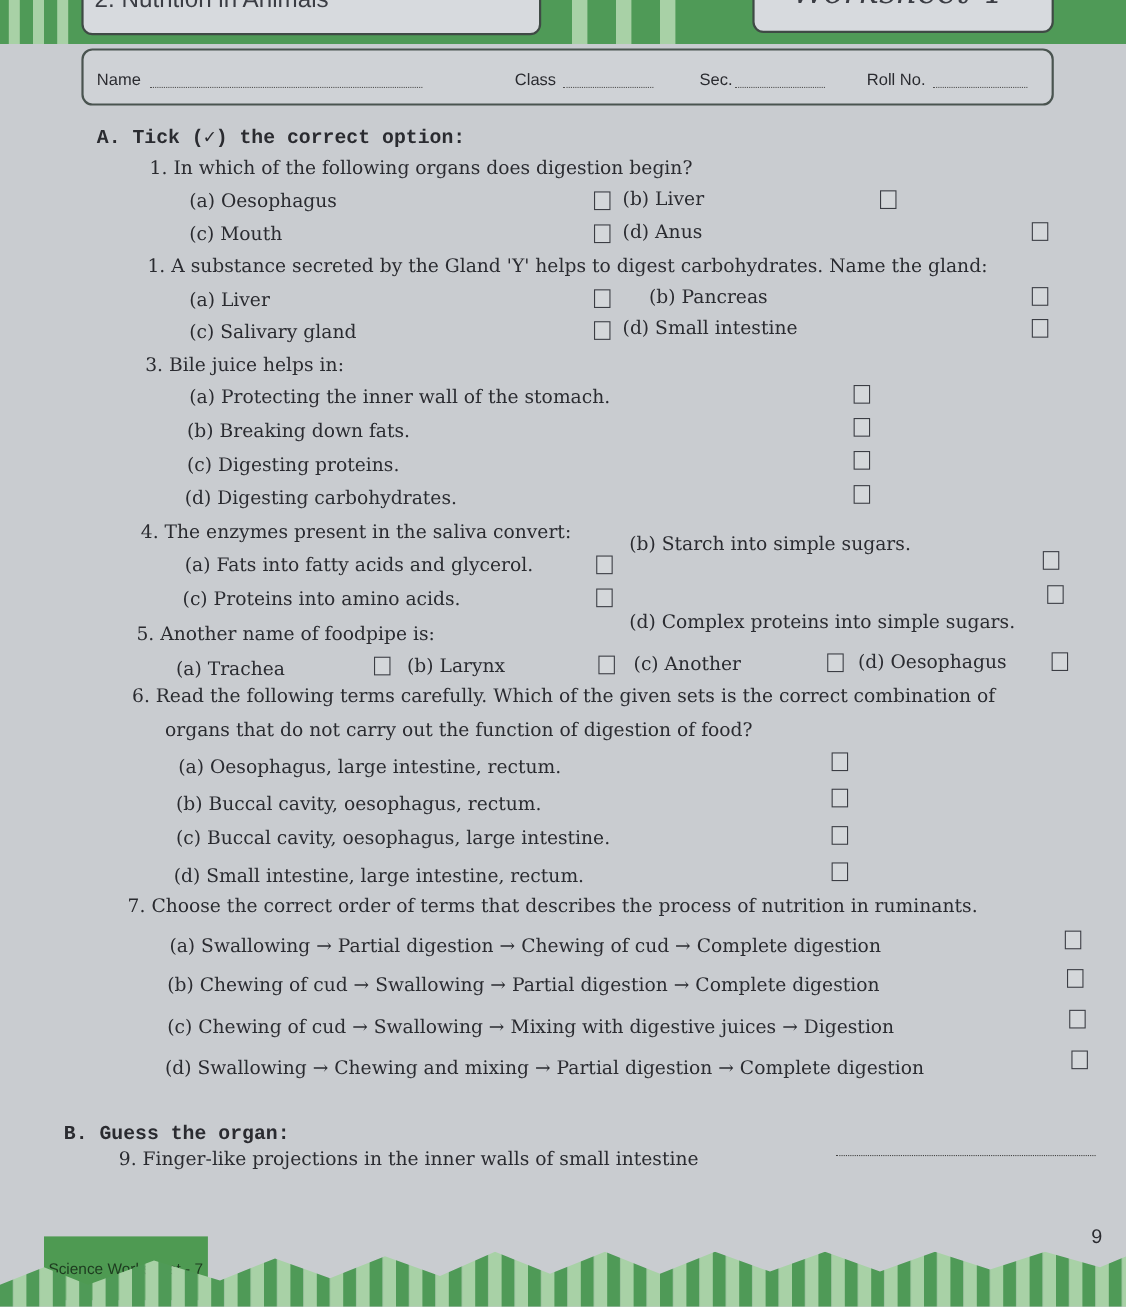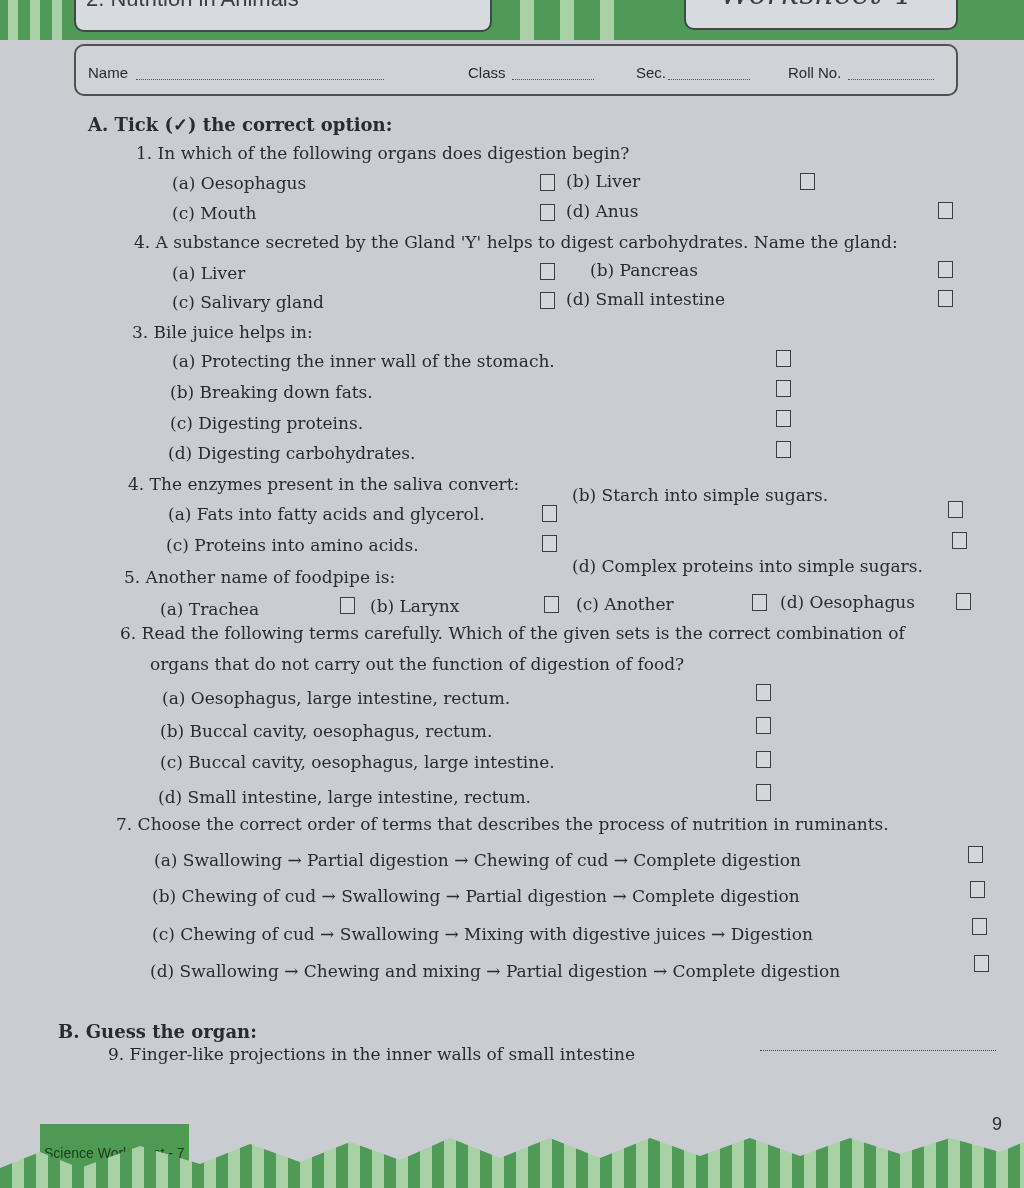--- a/index.html
+++ b/index.html
@@ -6,21 +6,21 @@
   body{width:1024px;height:1188px;background:#c9ccd0;position:relative;overflow:hidden;font-family:"DejaVu Serif",serif;color:#2a2b30;}
   .topband{position:absolute;left:0;top:0;width:1024px;height:40px;background:#4f9a57;}
   .topband .stripe{position:absolute;top:0;width:10px;height:40px;background:#a8d1a6;}
   .chapter-box{position:absolute;left:74px;top:-14px;width:414px;height:42px;background:#d7dade;border:2px solid #3f4a45;border-radius:10px;}
   .chapter-box span{position:absolute;left:10px;top:-2px;font-family:"Liberation Sans",sans-serif;font-size:22px;color:#3b3d44;}
   .ws-box{position:absolute;left:684px;top:-14px;width:270px;height:40px;background:#d7dade;border:2px solid #3f4a45;border-radius:10px;}
   .ws-box span{position:absolute;left:34px;top:-12px;font-family:"DejaVu Serif",serif;font-style:italic;font-size:30px;color:#3b3d44;}
   .infobox{position:absolute;left:74px;top:44px;width:880px;height:48px;border:2px solid #4a5450;border-radius:10px;background:#cfd2d6;font-family:"Liberation Sans",sans-serif;font-size:15px;}
   .infobox .f{position:absolute;top:18px;}
   .infobox .dots{position:absolute;top:33px;border-bottom:1px dotted #555;}
-  .sec-head{position:absolute;font-weight:bold;font-size:18px;}
+  .sec-head{position:absolute;font-weight:bold;font-size:18px;font-family:Liberation Mono, monospace;}
   .line{position:absolute;font-size:17px;white-space:nowrap;}
   .box{position:absolute;width:13px;height:15px;border:1.6px solid #3b3d44;background:#d4d7da;}
   .bottom-label{position:absolute;left:40px;top:1124px;background:#4e9a52;color:#1d3a1f;font-family:"Liberation Sans",sans-serif;font-size:14px;padding:21px 4px;}
   .pagenum{position:absolute;left:992px;top:1114px;font-family:"Liberation Sans",sans-serif;font-size:18px;}
   .zigzag{position:absolute;left:0;top:1138px;width:1024px;height:50px;}
   .answer-dots{position:absolute;left:760px;top:1050px;width:236px;border-bottom:1px dotted #444;}
 </style>
 </head>
 <body>
 
@@ -55,21 +55,21 @@
 <div class="line" style="left:136px;top:143px">1.  In which of the following organs does digestion begin?</div>
 <div class="line" style="left:172px;top:173px">(a)  Oesophagus</div>
 <div class="box" style="left:540px;top:174px"></div>
 <div class="line" style="left:566px;top:171px">(b)  Liver</div>
 <div class="box" style="left:800px;top:173px"></div>
 <div class="line" style="left:172px;top:203px">(c)  Mouth</div>
 <div class="box" style="left:540px;top:204px"></div>
 <div class="line" style="left:566px;top:201px">(d)  Anus</div>
 <div class="box" style="left:938px;top:202px"></div>
 
-<div class="line" style="left:134px;top:232px">4.  A substance secreted by the Gland 'Y' helps to digest carbohydrates. Name the gland:</div>
+<div class="line" style="left:134px;top:232px">1.  A substance secreted by the Gland 'Y' helps to digest carbohydrates. Name the gland:</div>
 <div class="line" style="left:172px;top:263px">(a)  Liver</div>
 <div class="box" style="left:540px;top:263px"></div>
 <div class="line" style="left:590px;top:260px">(b)  Pancreas</div>
 <div class="box" style="left:938px;top:261px"></div>
 <div class="line" style="left:172px;top:292px">(c)  Salivary gland</div>
 <div class="box" style="left:540px;top:292px"></div>
 <div class="line" style="left:566px;top:289px">(d)  Small intestine</div>
 <div class="box" style="left:938px;top:290px"></div>
 
 <div class="line" style="left:132px;top:322px">3.  Bile juice helps in:</div>

